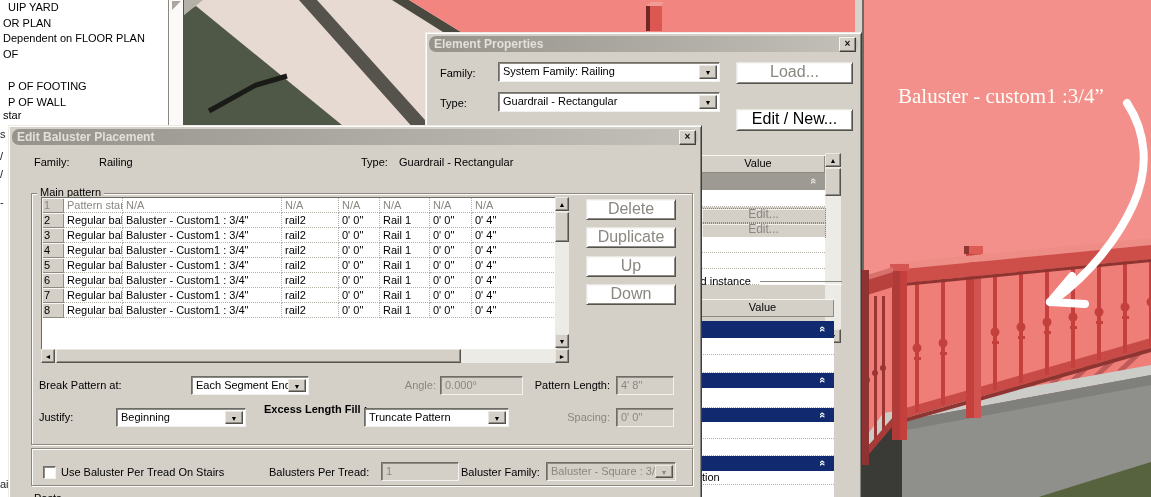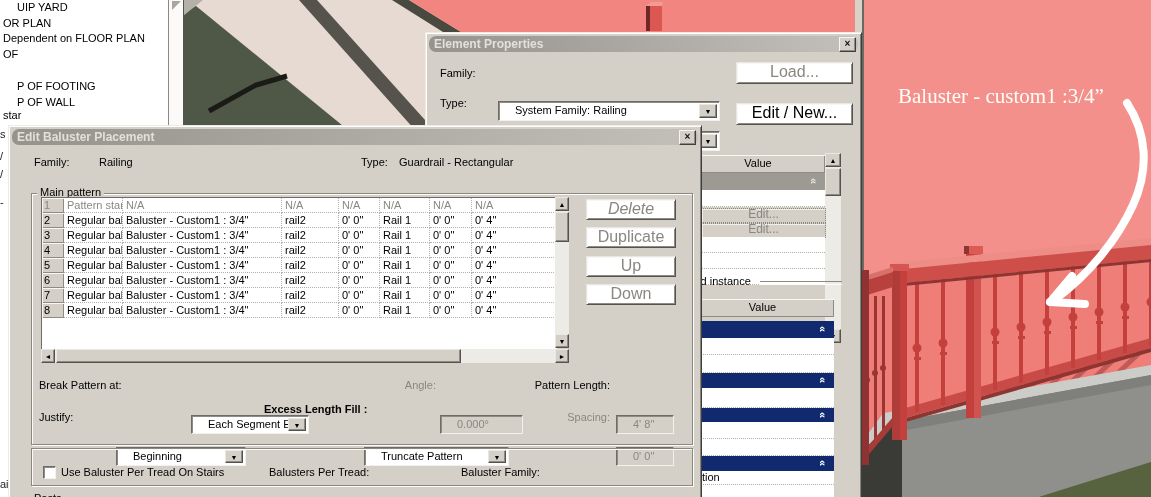--- a/index.html
+++ b/index.html
@@ -20,34 +20,34 @@
         font-size:10px;font-weight:bold;line-height:12px;text-align:center;color:#111;}
   .btn{position:absolute;background:#ffffff;
        border:1px solid #55534E;border-top-color:#E9E7E1;border-left-color:#E9E7E1;
        box-shadow:inset 1px 1px 0 #F8F7F4, inset -1px -1px 0 #8E8B84;
        text-align:center;font-size:16px;color:#000;}
   .btn.gray{color:#8A8780;}
   .lbl{position:absolute;white-space:nowrap;}
   .field{position:absolute;background:#fff;
          border:1px solid #6E6C66;border-bottom-color:#F2F1ED;border-right-color:#F2F1ED;
          box-shadow:inset 1px 1px 0 #8E8B84;
-         line-height:17px;padding-left:16px;white-space:nowrap;overflow:hidden;margin-top:39px;}
+         line-height:17px;padding-left:4px;white-space:nowrap;overflow:hidden;}
   .field.dis{background:#D4D0C8;color:#8A8780;}
   .combo-arrow{position:absolute;top:2px;right:2px;bottom:2px;width:16px;background:#D4D0C8;
          border:1px solid #55534E;border-top-color:#E9E7E1;border-left-color:#E9E7E1;
          box-shadow:inset -1px -1px 0 #8E8B84;
          font-size:7px;line-height:14px;text-align:center;color:#000;}
   .combo-arrow.gray{color:#8A8780;}
   .groupbox{position:absolute;border:1px solid #8A887F;
             box-shadow:inset 1px 1px 0 #FDFCFA, 1px 1px 0 #FDFCFA;}
   .gb-label{position:absolute;background:#D4D0C8;padding:0 3px;white-space:nowrap;}
   .chev{display:inline-block;transform:rotate(90deg);font-weight:bold;font-size:11px;color:#fff;}
   
   .tree-panel{position:absolute;left:0;top:0;width:168px;height:497px;background:#FFFFFF;z-index:1;}
-  .tree-item{position:absolute;left:17px;white-space:nowrap;color:#000;}
+  .tree-item{position:absolute;left:8px;white-space:nowrap;color:#000;}
   .tree-item:nth-child(1){top:1px;}
   .tree-item:nth-child(2){top:17px;left:3px;}
   .tree-item:nth-child(3){top:32px;left:3px;}
   .tree-item:nth-child(4){top:48px;left:3px;}
   .tree-item:nth-child(5){top:80px;}
   .tree-item:nth-child(6){top:96px;}
   .tree-item:nth-child(7){top:109px;left:3px;}
   .frag{position:absolute;left:0;color:#222;z-index:1;}
   .splitter{position:absolute;left:168px;top:0;width:14px;height:130px;background:#FBFAF8;
             border-left:1px solid #8A887F;border-right:1px solid #55534E;z-index:0;}
@@ -248,21 +248,21 @@
       <span>System Family: Railing</span>
       <span class="combo-arrow">▼</span>
     </div>
     <div class="btn gray" style="left:310px;top:29px;width:115px;height:20px;line-height:18px;">Load...</div>
 
     <div class="lbl" style="left:14px;top:64px;">Type:</div>
     <div class="field" style="left:72px;top:59px;width:222px;height:20px;box-sizing:border-box;">
       <span>Guardrail - Rectangular</span>
       <span class="combo-arrow">▼</span>
     </div>
-    <div class="btn" style="left:310px;top:70px;width:115px;height:20px;line-height:18px;">Edit / New...</div>
+    <div class="btn" style="left:310px;top:76px;width:115px;height:20px;line-height:18px;">Edit / New...</div>
 
     <div class="vhdr" style="left:265px;top:122px;width:134px;height:18px;">Value</div>
     <div class="sb" style="left:399px;top:120px;width:16px;height:190px;">
       <div class="arrow" style="left:0;top:0;width:16px;">▲</div>
       <div class="thumb" style="left:0;top:15px;width:16px;height:28px;"></div>
       <div class="arrow" style="left:0;bottom:0;width:16px;">▼</div>
     </div>
     <div class="prow gsel" style="left:265px;top:140px;width:134px;height:17px;">
       <span class="chev" style="color:#E8E6E0;">«</span>
     </div>
@@ -401,21 +401,21 @@
       <div class="thumb" style="left:0;top:15px;width:14px;height:30px;"></div>
       <div class="arrow" style="left:0;bottom:0;">▼</div>
     </div>
 
     <div class="sb" style="left:32px;top:223px;width:528px;height:14px;">
       <div class="arrow" style="left:0;top:0;">◄</div>
       <div class="thumb" style="left:15px;top:0;width:405px;height:14px;"></div>
       <div class="arrow" style="right:0;top:0;">►</div>
     </div>
 
-    <div class="btn gray" style="left:577px;top:73px;width:88px;height:19px;line-height:17px;font-style:italic;">Delete</div>
+    <div class="btn gray" style="left:577px;top:73px;width:88px;height:19px;line-height:17px;">Delete</div>
     <div class="btn gray" style="left:577px;top:101px;width:88px;height:19px;line-height:17px;">Duplicate</div>
     <div class="btn gray" style="left:577px;top:130px;width:88px;height:19px;line-height:17px;">Up</div>
     <div class="btn gray" style="left:577px;top:158px;width:88px;height:19px;line-height:17px;">Down</div>
 
     <div class="lbl" style="left:30px;top:253px;">Break Pattern at:</div>
     <div class="field" style="left:182px;top:250px;width:118px;height:19px;box-sizing:border-box;">
       <span>Each Segment End</span>
       <span class="combo-arrow">▼</span>
     </div>
     <div class="lbl" style="left:352px;top:253px;width:75px;text-align:right;color:#8A8780;">Angle:</div>

